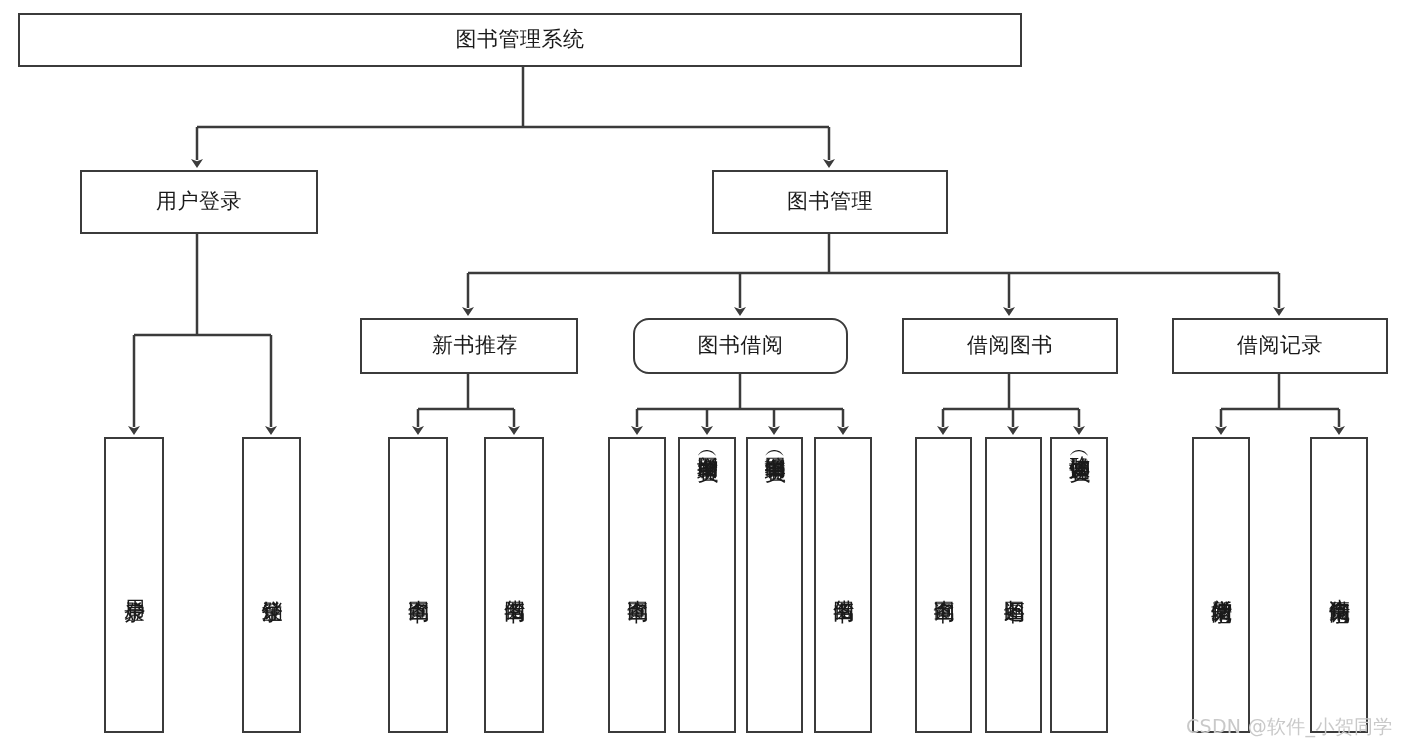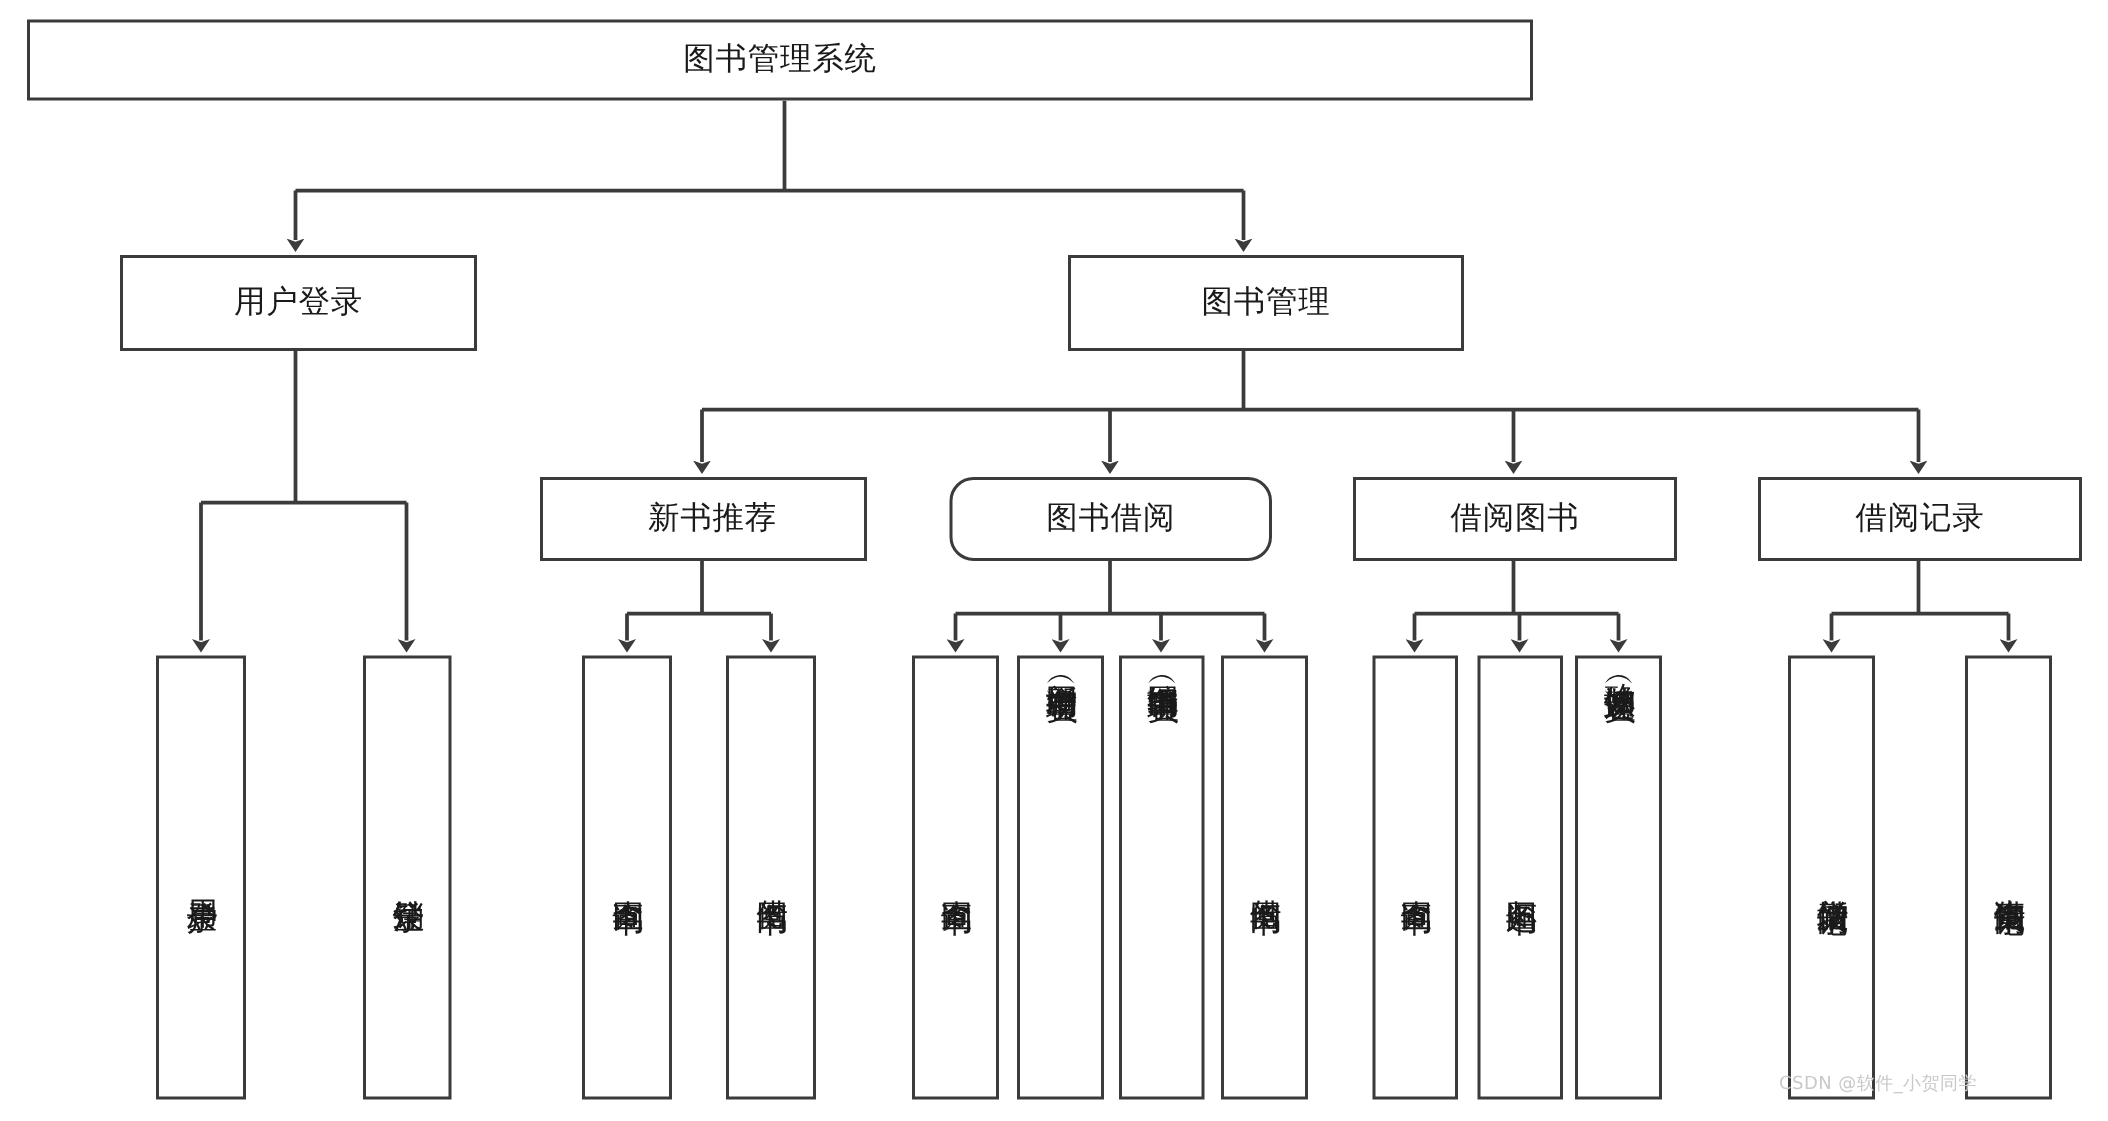--- a/index.html
+++ b/index.html
@@ -48,21 +48,21 @@
     text-orientation: upright;
     font-size: 21px;
     line-height: 1.22;
     letter-spacing: 1px;
     white-space: nowrap;
   }
   .watermark {
     position: absolute;
     left: 1186px;
     top: 714px;
-    font-size: 12px;
+    font-size: 19px;
     color: #c9c9c9;
     white-space: nowrap;
     letter-spacing: 0.3px;
     font-family: "DejaVu Sans", "Liberation Sans", sans-serif;
   }
 </style>
 </head>
 <body>
 
 <div id="diagram-root">
@@ -118,21 +118,21 @@
     </g>
   </svg>
 
   <div class="node-box" style="left:18px; top:13px; width:1004px; height:54px;">
     <span class="node-label-h">图书管理系统</span>
   </div>
 
   <div class="node-box" style="left:80px; top:170px; width:238px; height:64px;">
     <span class="node-label-h">用户登录</span>
   </div>
-  <div class="node-box" style="left:712px; top:170px; width:264px; height:64px;">
+  <div class="node-box" style="left:712px; top:170px; width:236px; height:64px;">
     <span class="node-label-h">图书管理</span>
   </div>
 
   <div class="node-box" style="left:360px; top:318px; width:218px; height:56px;padding-left:12px;">
     <span class="node-label-h">新书推荐</span>
   </div>
   <div class="node-box" style="left:633px; top:318px; width:215px; height:56px;border-radius:16px;">
     <span class="node-label-h">图书借阅</span>
   </div>
   <div class="node-box" style="left:902px; top:318px; width:216px; height:56px;">

